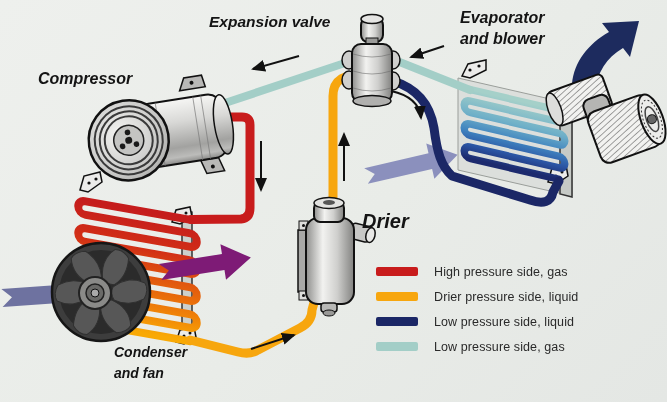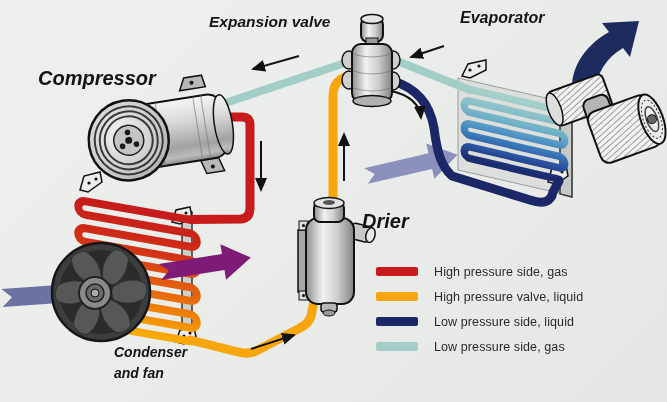--- a/index.html
+++ b/index.html
@@ -12,21 +12,21 @@
   }
   #diagram-svg{position:absolute;left:0;top:0;}
   .lbl{
     position:absolute;
     font-weight:bold;
     color:#141414;
     white-space:nowrap;
     line-height:21px;
     font-style:italic;
   }
-  #lbl-compressor{left:38px;top:68px;font-size:20px;}
+  #lbl-compressor{left:38px;top:68px;font-size:16px;}
   #lbl-valve{left:209px;top:11px;font-size:15.5px;}
   #lbl-evap{left:460px;top:7px;font-size:16px;text-align:center;}
   #lbl-drier{left:362px;top:211px;font-size:20px;}
   #lbl-cond{left:114px;top:342px;font-size:14px;}
   #legend{
     position:absolute;left:376px;top:259px;
   }
   .legend-row{
     height:25px;display:flex;align-items:center;
   }
@@ -243,35 +243,36 @@
     <path d="M 391,91 Q 419,97 421,118" marker-end="url(#ah)"></path>
     <path d="M 344,181 L 344,134" marker-end="url(#ah)"></path>
     <path d="M 251,349 L 294,335" marker-end="url(#ah)"></path>
   </g>
 </svg>
 
   <div class="lbl" id="lbl-compressor">Compressor</div>
   <div class="lbl" id="lbl-valve">Expansion valve</div>
   <div class="lbl" id="lbl-evap">
     <div>Evaporator</div>
+    <div>and blower</div>
   </div>
   <div class="lbl" id="lbl-drier">Drier</div>
   <div class="lbl" id="lbl-cond">
     <div>Condenser</div>
     <div>and fan</div>
   </div>
 
   <div id="legend">
     <div class="legend-row">
       <span class="swatch" style="background: rgb(200, 28, 28);"></span>
       <span class="legend-text">High pressure side, gas</span>
     </div>
     <div class="legend-row">
       <span class="swatch" style="background: rgb(247, 166, 14);"></span>
-      <span class="legend-text">High pressure valve, liquid</span>
+      <span class="legend-text">Drier pressure side, liquid</span>
     </div>
     <div class="legend-row">
       <span class="swatch" style="background: rgb(27, 39, 102);"></span>
       <span class="legend-text">Low pressure side, liquid</span>
     </div>
     <div class="legend-row">
       <span class="swatch" style="background: rgb(163, 206, 199);"></span>
       <span class="legend-text">Low pressure side, gas</span>
     </div>
   </div>

